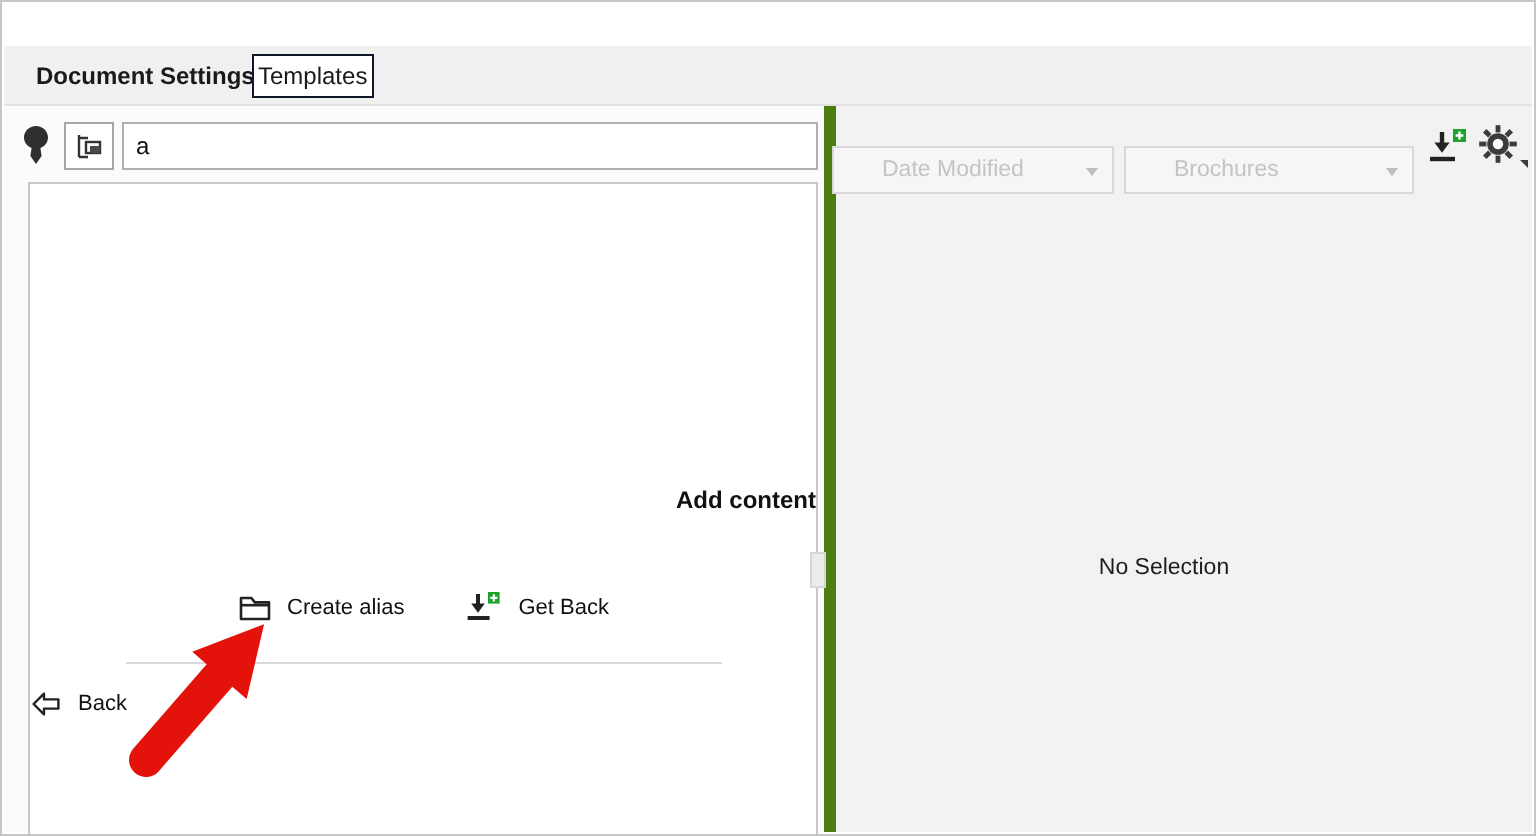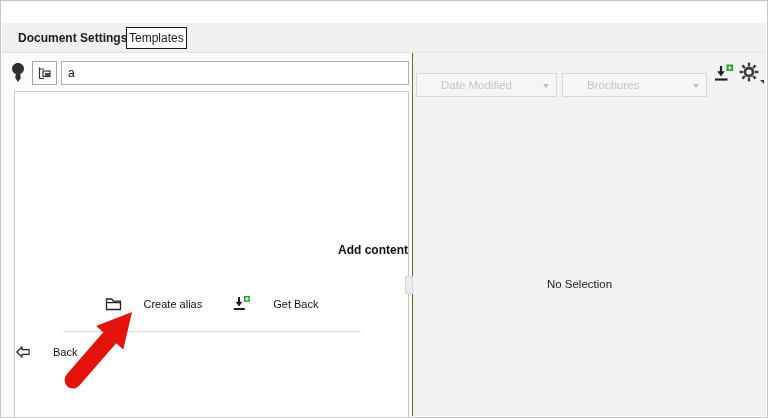--- a/index.html
+++ b/index.html
@@ -21,21 +21,21 @@
   .tab { position:absolute; top:0; height:30px; line-height:30px; font-size:12px; color:#1a1a1a; cursor:pointer; }
   .tab.inactive { left:16px; font-weight:bold; }
   .tab.active {
     left:124px; top:4px; height:22px; line-height:20px;
     background:#fff; border:1px solid #0f172a; padding:0 2px; font-weight:normal;
   }
 
   
   .dlgbody { position:absolute; left:1px; right:1px; top:52px; bottom:1px; }
   .left-bg { position:absolute; left:0; top:0; width:410px; bottom:0; background:#fbfbfb; }
-  .right-panel { position:absolute; left:410px; right:0; top:0; bottom:0; background:#f2f2f2; border-left:1px solid #4d7c0f; }
+  .right-panel { position:absolute; left:410px; right:0; top:0; bottom:0; background:#f2f2f2; border-left:6px solid #4d7c0f; }
   .no-selection { position:absolute; left:0; right:20px; top:225px; text-align:center; font-size:11.5px; color:#1d1d1d; }
 
   
   .toolbar { position:absolute; left:0; right:0; top:8px; height:24px; }
   .pin-btn { position:absolute; left:8px; top:1px; width:16px; height:22px; cursor:pointer; }
   .tree-btn { position:absolute; left:30px; top:0; width:25px; height:24px; background:#fff; border:1px solid #a6a6a6; cursor:pointer; display:flex; align-items:center; justify-content:center; }
   .search-input {
     position:absolute; left:59px; top:0; width:348px; height:24px;
     border:1px solid #b0b0b0; background:#fff; font-size:12px; padding:0 6px;
     font-family:"Liberation Sans","DejaVu Sans",sans-serif; color:#111; outline:none;
@@ -46,21 +46,21 @@
   .dd .chev { position:absolute; right:7px; top:10px; width:0; height:0; border-left:3.5px solid transparent; border-right:3.5px solid transparent; border-top:4px solid #bdbdbd; }
   .tb-getmore { position:absolute; left:711px; top:2px; width:21px; height:20px; cursor:pointer; }
   .tb-gear { position:absolute; left:737px; top:1px; width:24px; height:22px; cursor:pointer; }
   .gear-caret { position:absolute; right:-1px; bottom:0px; width:0; height:0; border-left:4px solid transparent; border-top:4px solid #3c3c3c; }
 
   
   .panel { position:absolute; left:12px; top:38px; width:395px; bottom:-2px; background:#fff; border:1px solid #c8c8c8; }
   .panel-heading { position:absolute; left:16px; right:0; top:113px; text-align:right; font-size:12px; font-weight:bold; color:#111;margin-top:38px; }
   .panel-desc { position:absolute; left:56px; top:150px; width:325px; font-size:10.5px; line-height:17px; color:#1a1a1a; white-space:pre-line; }
   .btn-row { position:absolute; left:0; right:0; top:203px; display:flex; justify-content:center; gap:30px; }
-  .link-btn { display:flex; align-items:center; gap:22px; font-size:11px; color:#111; cursor:pointer; }
+  .link-btn { display:flex; align-items:center; gap:8px; font-size:11px; color:#111; cursor:pointer; }
   .divider { position:absolute; left:48px; right:47px; top:239px; border-top:1px solid #dadada; }
   .back-row { position:absolute; left:0; right:0; top:253px; display:flex; justify-content:flex-start; }
 
   .splitter { position:absolute; left:403px; top:223px; width:8px; height:18px; background:#ececec; border:1px solid #d6d6d6; cursor:col-resize; }
 
   .red-arrow { position:absolute; left:55px; top:241px; width:100px; height:105px; z-index:5; pointer-events:none; }
 
   svg { display:block; }
 </style>
 </head>

